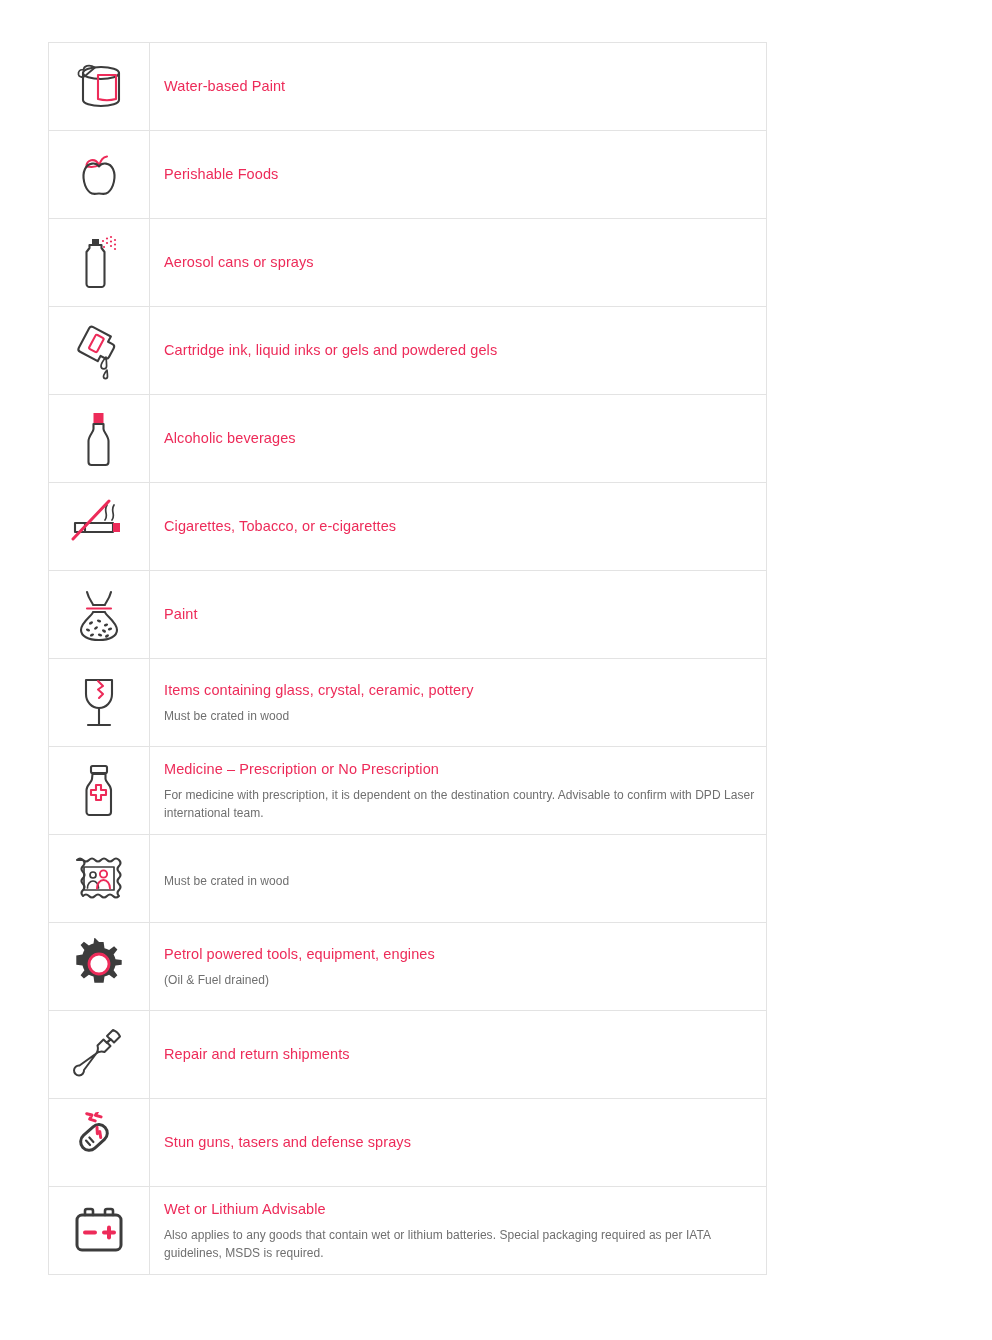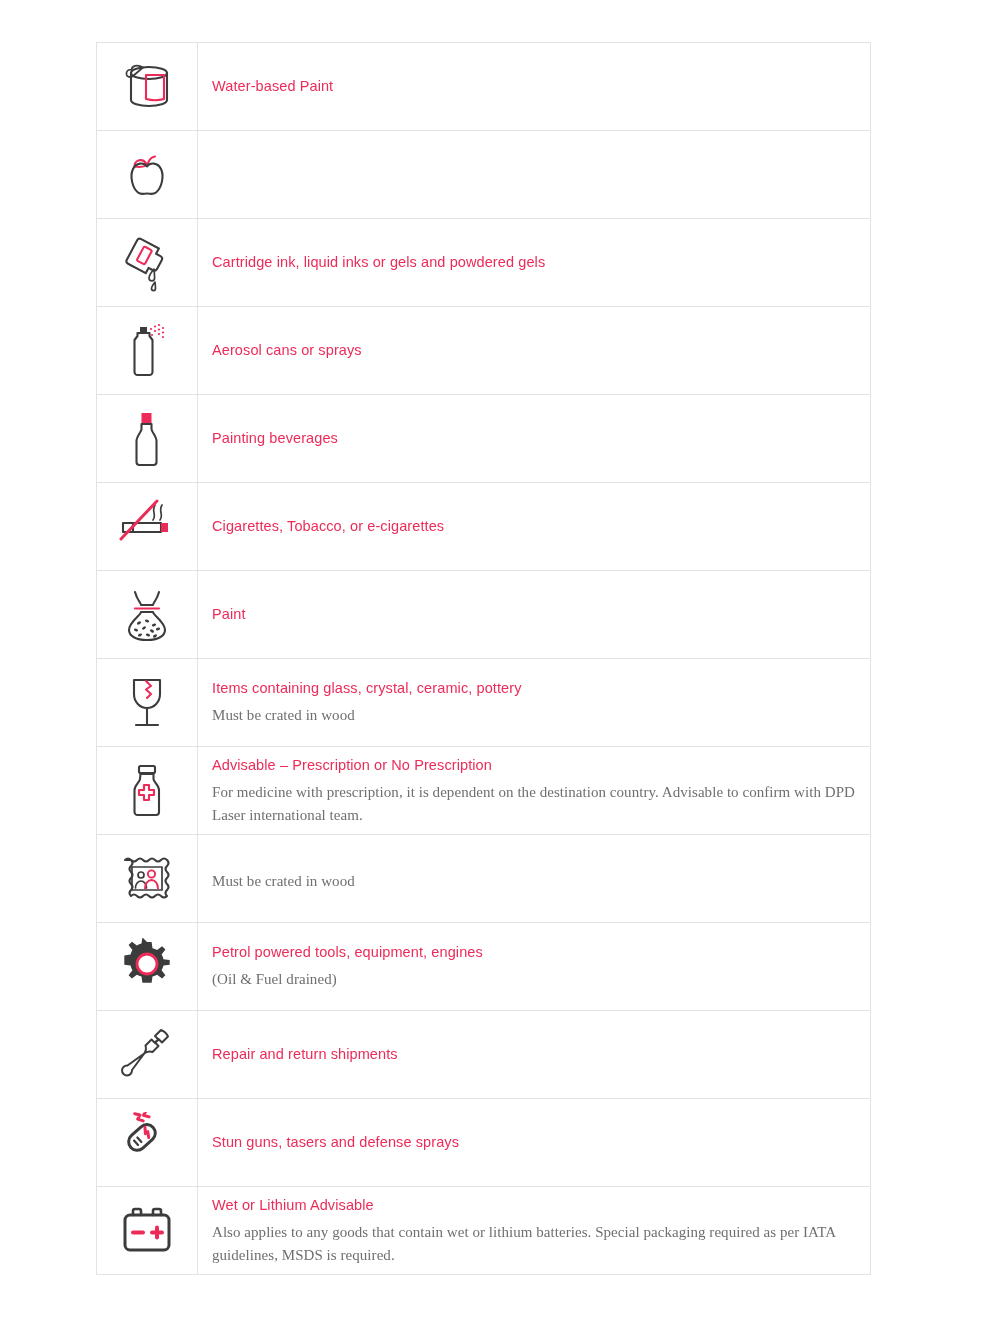--- a/index.html
+++ b/index.html
@@ -19,26 +19,25 @@
     position: relative;
     width: 992px;
     height: 1340px;
     background: #ffffff;
   }
 
   .prohibited-table {
     position: absolute;
     left: 48px;
     top: 42px;
-    width: 775px;
+    width: 719px;
     border: 1px solid #e3e3e3;
     border-bottom: none;
     box-sizing: border-box;
     background: #ffffff;
-    margin-left: 48px;
   }
 
   .row {
     display: flex;
     align-items: stretch;
     border-bottom: 1px solid #e3e3e3;
     min-height: 88px;
     box-sizing: border-box;
   }
 
@@ -69,26 +68,25 @@
   .item-title {
     color: #ed2b59;
     font-size: 14.5px;
     line-height: 1.45;
     letter-spacing: 0.1px;
     font-weight: 400;
   }
 
   .item-sub {
     color: #6f6f6f;
-    font-size: 15px;
+    font-size: 12px;
     line-height: 1.5;
     letter-spacing: 0.05px;
     margin-top: 5px;
     font-weight: 400;
-    font-family: Liberation Serif, serif;
   }
 
   
   .s-dark { fill: none; stroke: #3c3c3c; stroke-width: 2.1; stroke-linecap: round; stroke-linejoin: round; }
   .s-dark-thin { fill: none; stroke: #3c3c3c; stroke-width: 1.7; stroke-linecap: round; stroke-linejoin: round; }
   .s-red { fill: none; stroke: #ed2b59; stroke-width: 2.1; stroke-linecap: round; stroke-linejoin: round; }
   .s-red-thick { fill: none; stroke: #ed2b59; stroke-width: 3; stroke-linecap: round; stroke-linejoin: round; }
   .f-red { fill: #ed2b59; stroke: none; }
   .f-dark { fill: #3c3c3c; stroke: none; }
 </style>
@@ -118,37 +116,22 @@
     <div class="row">
       <div class="icon-cell">
         <span>
           <svg width="56" height="60" viewBox="0 0 56 60" aria-hidden="true">
             <path d="M28 20 C24 12 15 15 15.5 21.5 C22 22.5 26 21.5 28 20 Z" class="s-red"></path>
             <path d="M28.2 20.5 C29.5 15 33 12 36 11.5" class="s-red"></path>
             <path d="M28 21.5 C25 17 17 17.5 14 24 C10.5 31.5 13.5 43 19 47.5 C22 50 25 48.5 28 48.5 C31 48.5 34 50 37 47.5 C42.5 43 45.5 31.5 42 24 C39 17.5 31 17 28 21.5 Z" class="s-dark"></path>
           </svg>
         </span>
       </div>
-    </div>
-
-    <div class="row">
-      <div class="icon-cell">
-        <span>
-          <svg width="60" height="62" viewBox="0 0 60 62" aria-hidden="true">
-            <g transform="rotate(28 30 26)">
-              <path d="M16 12 h20 v6 h5 a3 3 0 0 1 3 3 v10 a3 3 0 0 1 -3 3 h-5 v6 h-20 a3 3 0 0 1 -3 -3 V15 a3 3 0 0 1 3 -3 Z" class="s-dark"></path>
-              <rect x="22" y="17" width="9" height="16" rx="1.5" class="s-red"></rect>
-            </g>
-            <path d="M37 37 C37 37 32 43 32 46 a2.8 2.8 0 0 0 5.6 0 C37.6 43 37 37 37 37 Z" class="s-dark-thin"></path>
-            <path d="M38 50 C38 50 34.5 54.5 34.5 56.6 a2 2 0 0 0 4 0 C38.5 54.5 38 50 38 50 Z" class="s-dark-thin"></path>
-          </svg>
-        </span>
-      </div>
-      <div class="text-cell">
-        <div class="item-title">Cartridge ink, liquid inks or gels and powdered gels</div>
+      <div class="text-cell">
+        <div class="item-title">Perishable Foods</div>
 
       </div>
     </div>
 
     <div class="row">
       <div class="icon-cell">
         <span>
           <svg width="56" height="64" viewBox="0 0 56 64" aria-hidden="true">
             <path d="M21 8 h7 v5 h-7 Z" class="f-dark"></path>
             <path d="M18.5 14 h12 v3 l3 4 v32 a3 3 0 0 1 -3 3 h-12 a3 3 0 0 1 -3 -3 V21 l3 -4 Z" class="s-dark"></path>
@@ -167,28 +150,47 @@
       </div>
       <div class="text-cell">
         <div class="item-title">Aerosol cans or sprays</div>
 
       </div>
     </div>
 
     <div class="row">
       <div class="icon-cell">
         <span>
+          <svg width="60" height="62" viewBox="0 0 60 62" aria-hidden="true">
+            <g transform="rotate(28 30 26)">
+              <path d="M16 12 h20 v6 h5 a3 3 0 0 1 3 3 v10 a3 3 0 0 1 -3 3 h-5 v6 h-20 a3 3 0 0 1 -3 -3 V15 a3 3 0 0 1 3 -3 Z" class="s-dark"></path>
+              <rect x="22" y="17" width="9" height="16" rx="1.5" class="s-red"></rect>
+            </g>
+            <path d="M37 37 C37 37 32 43 32 46 a2.8 2.8 0 0 0 5.6 0 C37.6 43 37 37 37 37 Z" class="s-dark-thin"></path>
+            <path d="M38 50 C38 50 34.5 54.5 34.5 56.6 a2 2 0 0 0 4 0 C38.5 54.5 38 50 38 50 Z" class="s-dark-thin"></path>
+          </svg>
+        </span>
+      </div>
+      <div class="text-cell">
+        <div class="item-title">Cartridge ink, liquid inks or gels and powdered gels</div>
+
+      </div>
+    </div>
+
+    <div class="row">
+      <div class="icon-cell">
+        <span>
           <svg width="56" height="64" viewBox="0 0 56 64" aria-hidden="true">
             <rect x="22.5" y="6" width="10" height="10" class="f-red"></rect>
             <path d="M22.5 17 h10 v5 c0 3 5 7 5 12 v21 a3 3 0 0 1 -3 3 h-14 a3 3 0 0 1 -3 -3 V34 c0 -5 5 -9 5 -12 Z" class="s-dark"></path>
           </svg>
         </span>
       </div>
       <div class="text-cell">
-        <div class="item-title">Painting beverages</div>
+        <div class="item-title">Alcoholic beverages</div>
 
       </div>
     </div>
 
     <div class="row">
       <div class="icon-cell">
         <span>
           <svg width="68" height="62" viewBox="0 0 68 62" aria-hidden="true">
             <rect x="10" y="27" width="38" height="9" class="s-dark"></rect>
             <line x1="20" y1="27" x2="20" y2="36" class="s-dark"></line>
@@ -254,21 +256,21 @@
       <div class="icon-cell">
         <span>
           <svg width="56" height="64" viewBox="0 0 56 64" aria-hidden="true">
             <rect x="20" y="7" width="16" height="7" rx="1.5" class="s-dark"></rect>
             <path d="M21.5 15 h13 v5 c0 3 5.5 6 5.5 11 v22 a3 3 0 0 1 -3 3 h-18.5 a3 3 0 0 1 -3 -3 V31 c0 -5 5.5 -8 5.5 -11 Z" class="s-dark"></path>
             <path d="M25.5 33 h5 v-5 h5 v5 h5 v5 h-5 v5 h-5 v-5 h-5 Z" transform="translate(-5.5 -2)" class="s-red"></path>
           </svg>
         </span>
       </div>
       <div class="text-cell">
-        <div class="item-title">Advisable – Prescription or No Prescription</div>
+        <div class="item-title">Medicine – Prescription or No Prescription</div>
         <div class="item-sub">For medicine with prescription, it is dependent on the destination country. Advisable to confirm with DPD Laser international team.</div>
       </div>
     </div>
 
     <div class="row">
       <div class="icon-cell">
         <span>
           <svg width="62" height="62" viewBox="0 0 62 62" aria-hidden="true">
             <path d="M9 12 q3 -3 6 0 q3 3 6 0 q3 -3 6 0 q3 3 6 0 q3 -3 6 0 q3 3 6 0 q3 -3 6 0
                      q3 3 0 6 q-3 3 0 6 q3 3 0 6 q-3 3 0 6 q3 3 0 6 q-3 3 0 6

